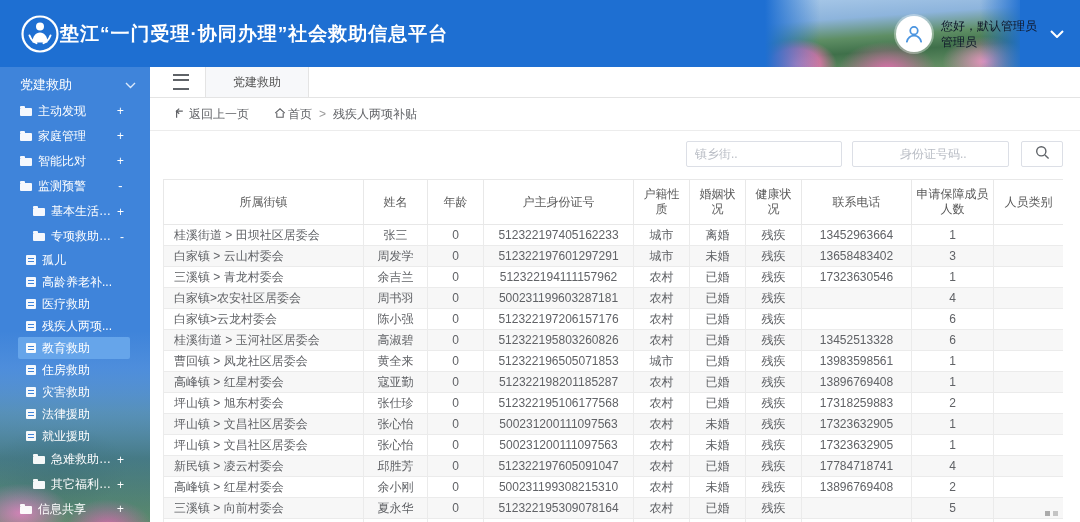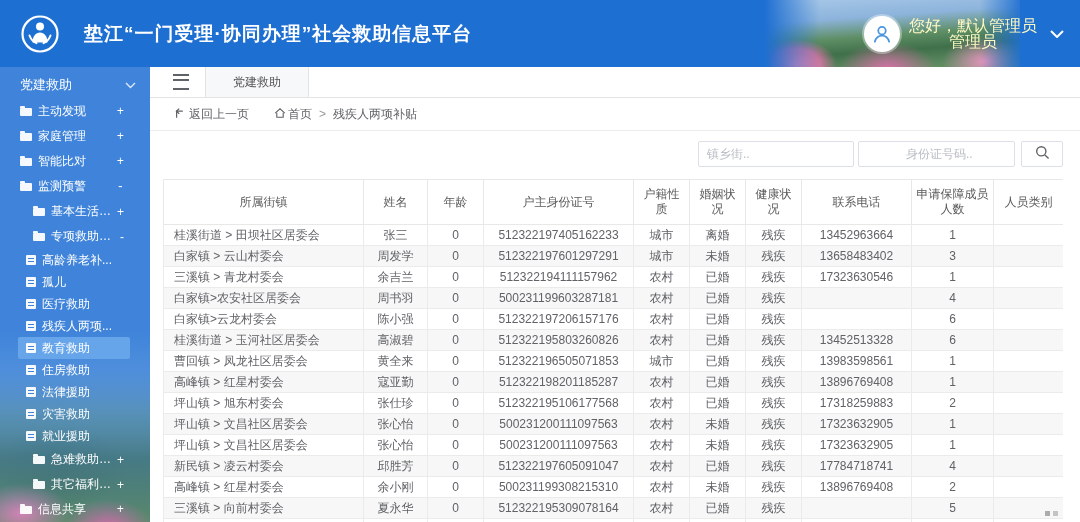--- a/index.html
+++ b/index.html
@@ -2,34 +2,34 @@
 <html style="--header-blue: #1e6fd2; --sidebar-blue: #3f84da; --sidebar-selected: #66a5ea; --stripe: #f7f7f7;"><head>
 <meta charset="utf-8">
 <style>
   html,body{margin:0;padding:0;}
   body{width:1080px;height:522px;overflow:hidden;background:#fff;
        font-family:"Liberation Sans",sans-serif;}
   .app{width:1080px;height:522px;position:relative;display:flex;flex-direction:column;}
 
   
   .topbar{height:67px;background:var(--header-blue,#1e6fd2);position:relative;display:flex;align-items:center;flex:0 0 auto;}
-  .brand{display:flex;align-items:center;padding-left:20px;gap:24px;z-index:2;}
+  .brand{display:flex;align-items:center;padding-left:20px;gap:0;z-index:2;}
   .logo{width:40px;height:40px;flex:0 0 auto;}
   .app-title{color:#fff;font-size:19px;font-weight:bold;margin:0;letter-spacing:1px;white-space:nowrap;}
   .header-photo{position:absolute;right:60px;top:0;width:255px;height:67px;
     background:
       linear-gradient(to right, var(--header-blue,#1e6fd2) 0, rgba(30,111,210,0) 55px),
       linear-gradient(to left, rgba(30,111,210,.9) 0, rgba(30,111,210,0) 40px),
       radial-gradient(ellipse 55px 34px at 12% 96%, #e887b4 0%, rgba(224,118,170,.85) 45%, rgba(224,118,170,0) 75%),
       radial-gradient(ellipse 70px 40px at 48% 104%, #d86ea8 0%, rgba(216,110,168,0) 70%),
       radial-gradient(ellipse 60px 36px at 86% 92%, #e494bd 0%, rgba(228,148,189,0) 70%),
       linear-gradient(176deg, #a8c8e8 0%, #8db4dc 28%, #5e8e64 52%, #3f704a 70%, #5c885f 88%, #6d9468 100%);}
   .user{position:absolute;right:12px;top:0;height:67px;display:flex;align-items:center;gap:9px;z-index:3;}
   .avatar{width:36px;height:36px;border-radius:50%;background:#fff;display:flex;align-items:center;justify-content:center;box-shadow:0 0 0 2px rgba(255,255,255,.35);}
-  .greeting{color:#fef9c3;font-size:16px;text-align:center;line-height:16px;white-space:nowrap;}
+  .greeting{color:#0f172a;font-size:12px;text-align:left;line-height:16px;white-space:nowrap;}
   .chev{display:flex;align-items:center;padding:0 4px;cursor:pointer;}
 
   
   .shell{flex:1;display:flex;min-height:0;}
 
   
   .sidebar{width:150px;flex:0 0 auto;position:relative;overflow:hidden;color:#fff;
     background:
       linear-gradient(to bottom, var(--sidebar-blue,#3f84da) 0%, var(--sidebar-blue,#3f84da) 58%, rgba(63,132,218,.55) 78%, rgba(63,132,218,.08) 100%),
       radial-gradient(ellipse 70px 42px at 14% 98%, #e583b2 0%, rgba(229,131,178,0) 70%),
@@ -58,21 +58,21 @@
   .hamburger{width:16px;height:12px;border-top:2px solid #5f6368;border-bottom:2px solid #5f6368;position:relative;align-self:center;margin:0 16px 0 23px;cursor:pointer;}
   .hamburger::after{content:"";position:absolute;left:0;right:0;top:3px;height:2px;background:#5f6368;}
   .tab{display:flex;align-items:center;padding:0 27px;font-size:12px;color:#555;background:#f7f8fa;border-left:1px solid #e4e4e4;border-right:1px solid #e4e4e4;cursor:pointer;}
 
   .crumbbar{height:32px;flex:0 0 auto;border-bottom:1px solid #ececec;display:flex;align-items:center;padding-left:22px;font-size:12px;color:#606266;gap:7px;}
   .back-link{display:flex;align-items:center;gap:5px;color:#606266;cursor:pointer;margin-right:18px;}
   .crumb-home{display:flex;align-items:center;gap:2px;cursor:pointer;}
   .crumb-sep{color:#9a9a9a;}
 
   .content{flex:1;min-height:0;position:relative;padding:10px 17px 0 13px;display:flex;flex-direction:column;}
-  .filters{display:flex;justify-content:flex-end;align-items:center;gap:4px;flex:0 0 auto;}
+  .filters{display:flex;justify-content:flex-end;align-items:center;gap:10px;flex:0 0 auto;}
   .filters input{width:138px;height:24px;border:1px solid #dcdfe6;border-radius:2px;padding:0 8px;font-size:12px;color:#606266;outline:none;font-family:inherit;}
   .filters input.short{width:100px;padding-left:47px;}
   .filters input::placeholder{color:#b8bcc4;}
   .search-btn{width:42px;height:26px;border:1px solid #dcdfe6;background:#fff;border-radius:2px;display:flex;align-items:center;justify-content:center;cursor:pointer;margin-left:2px;}
 
   .grid-wrap{flex:1;min-height:0;overflow:hidden;margin-top:12px;}
   table.grid{width:100%;border-collapse:collapse;table-layout:fixed;font-size:12px;color:#606266;}
   .grid th{height:40px;font-weight:normal;color:#5a5a5a;border:1px solid #e8e8e8;background:#fff;padding:2px 4px;line-height:15px;}
   .grid td{height:20px;line-height:20px;border:1px solid #ebebeb;text-align:center;padding:0 4px;white-space:nowrap;overflow:hidden;}
   .grid td.cell-left{text-align:left;padding-left:10px;}
@@ -166,49 +166,49 @@
             <span class="lbl">基本生活预警</span>
             <span class="expand">+</span>
           </li>
           <li class="side-item lvl2">
             <span class="mini-icon icon-folder"></span>
             <span class="lbl">专项救助预警</span>
             <span class="expand">-</span>
           </li>
           <li class="side-item lvl3">
             <span class="mini-icon icon-doc"></span>
+            <span class="lbl">孤儿</span>
+          </li>
+          <li class="side-item lvl3">
+            <span class="mini-icon icon-doc"></span>
             <span class="lbl">高龄养老补...</span>
           </li>
           <li class="side-item lvl3">
             <span class="mini-icon icon-doc"></span>
-            <span class="lbl">孤儿</span>
-          </li>
-          <li class="side-item lvl3">
-            <span class="mini-icon icon-doc"></span>
             <span class="lbl">医疗救助</span>
           </li>
           <li class="side-item lvl3">
             <span class="mini-icon icon-doc"></span>
             <span class="lbl">残疾人两项...</span>
           </li>
           <li class="side-item lvl3 selected">
             <span class="mini-icon icon-doc"></span>
             <span class="lbl">教育救助</span>
           </li>
           <li class="side-item lvl3">
             <span class="mini-icon icon-doc"></span>
             <span class="lbl">住房救助</span>
           </li>
           <li class="side-item lvl3">
             <span class="mini-icon icon-doc"></span>
+            <span class="lbl">灾害救助</span>
+          </li>
+          <li class="side-item lvl3">
+            <span class="mini-icon icon-doc"></span>
             <span class="lbl">法律援助</span>
-          </li>
-          <li class="side-item lvl3">
-            <span class="mini-icon icon-doc"></span>
-            <span class="lbl">灾害救助</span>
           </li>
           <li class="side-item lvl3">
             <span class="mini-icon icon-doc"></span>
             <span class="lbl">就业援助</span>
           </li>
           <li class="side-item lvl2">
             <span class="mini-icon icon-folder"></span>
             <span class="lbl">急难救助预警</span>
             <span class="expand">+</span>
           </li>

